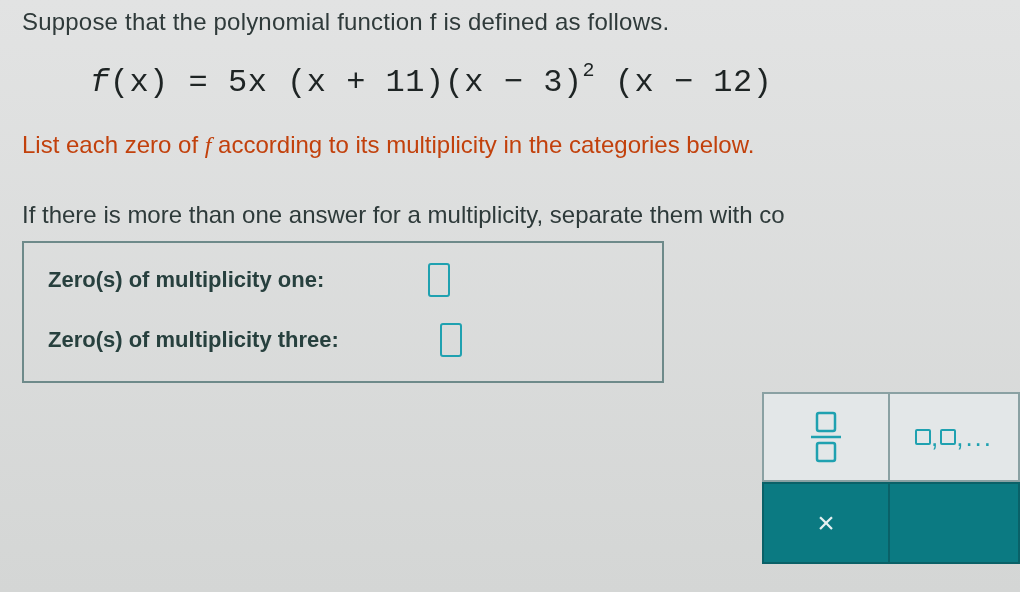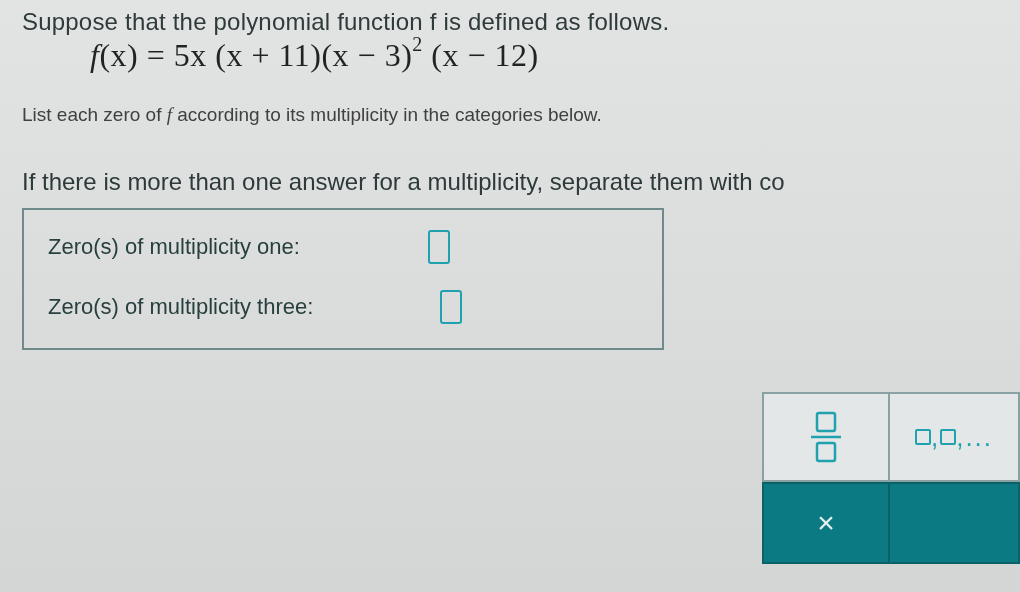--- a/index.html
+++ b/index.html
@@ -9,35 +9,36 @@
       background: linear-gradient(180deg, #e2e3e3 0%, #d4d6d5 100%);
       font-family: "Segoe UI", Tahoma, sans-serif;
       color: #2c3a3a;
       padding: 8px 0 0 22px;
       overflow: hidden;
       position: relative;
     }
     .intro {
       font-size: 24px;
       color: #2f3a3a;
+      margin-bottom: 26px;
       letter-spacing: 0.2px;
     }
     .eq {
-      font-family: Liberation Serif, serif;
+      font-family: Liberation Mono, monospace;
       font-size: 32px;
       font-style: italic;
       color: #1e2424;
       margin: 0 0 30px 68px;
       letter-spacing: 0.5px;
     }
     .eq .up { font-style: normal; }
     .eq sup { font-size: 20px; font-style: normal; position: relative; top: -3px; }
     .task {
-      font-size: 19px;
-      color: #404040;
+      font-size: 24px;
+      color: #c2410c;
       margin-bottom: 42px;
     }
     .task .fnc { font-family: "Cambria Math", "Times New Roman", serif; font-style: italic; }
     .hint {
       font-size: 24px;
       color: #2e3a3a;
       margin-bottom: 12px;
       white-space: nowrap;
     }
     .answer-box {
@@ -49,21 +50,21 @@
     }
     .row {
       display: flex;
       align-items: center;
       margin-bottom: 26px;
     }
     .row:last-child { margin-bottom: 4px; gap: 12px; }
     .label {
       font-size: 22px;
       color: #27403e;
-      font-weight: 400;
+      font-weight: 700;
       width: 380px;
     }
     .slot {
       width: 22px;
       height: 34px;
       border: 2.5px solid #1fa1b0;
       border-radius: 3px;
       background: transparent;
     }
     .keypad {

